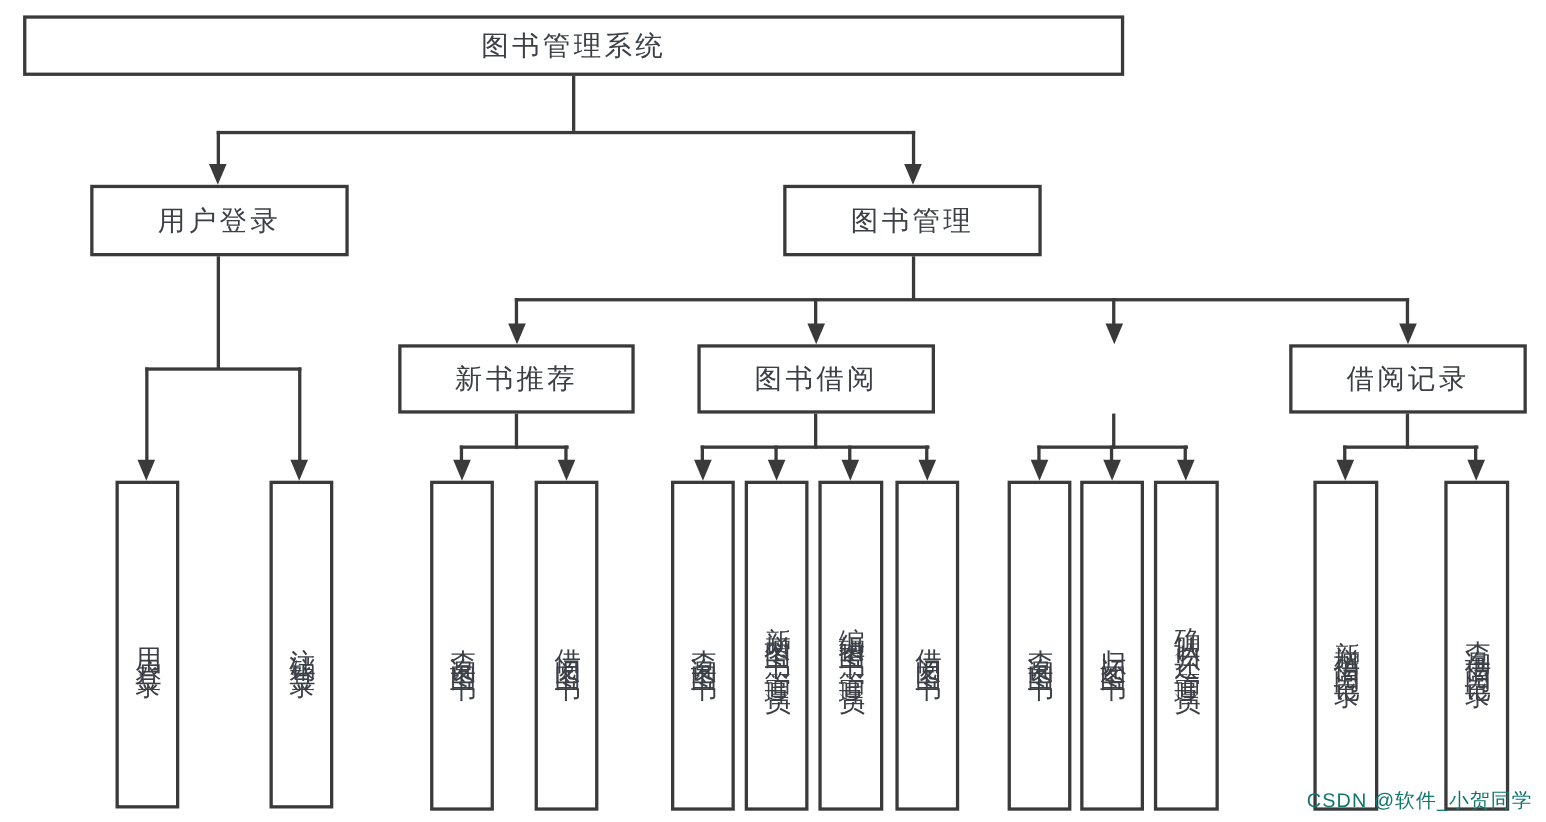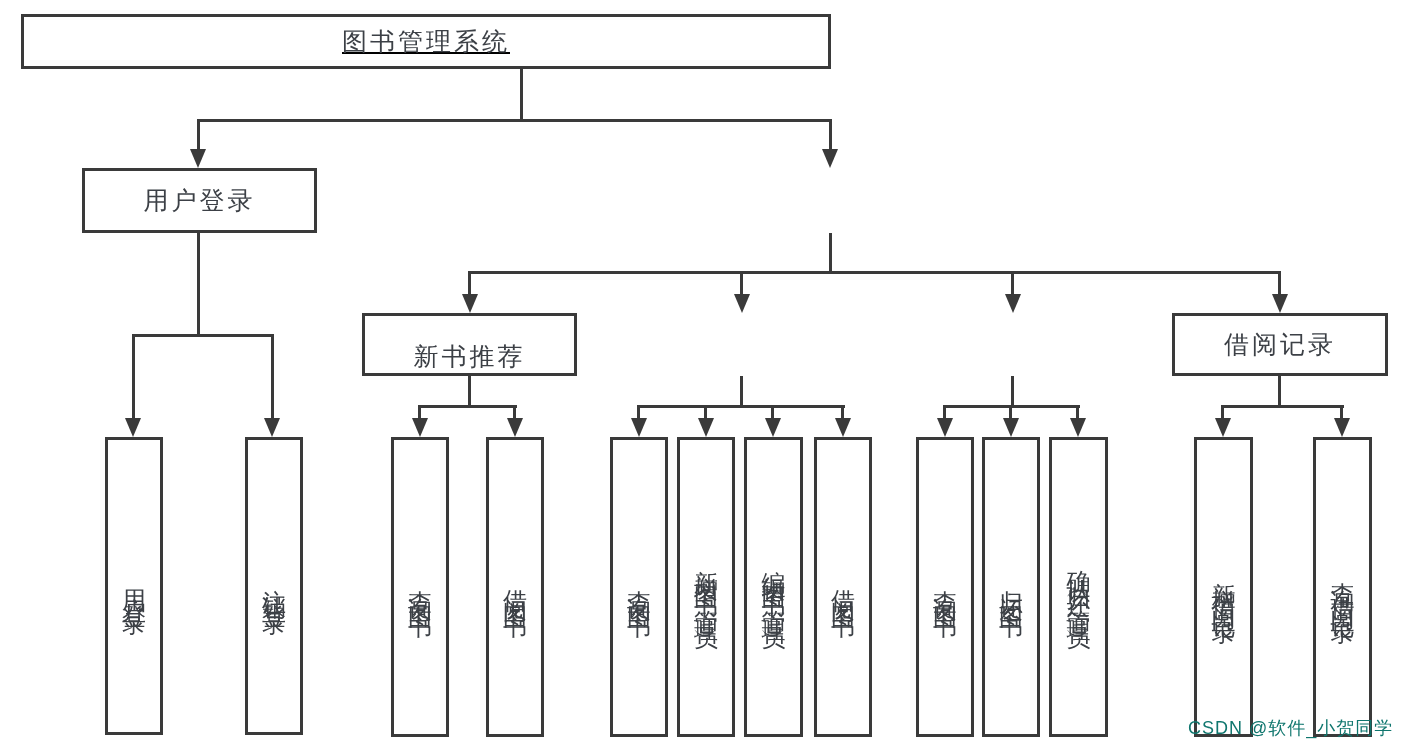--- a/index.html
+++ b/index.html
@@ -51,55 +51,61 @@
     letter-spacing: 1px;
     color: #0f766e;
     white-space: nowrap;
   }
 </style>
 </head>
 <body>
 
 <div id="stage">
 
-  <div class="box" style="left:21px; top:14px; width:810px; height:55px;text-decoration:underline;">
+  <div class="box" style="left:21px; top:14px; width:1001px; height:55px;">
     <span class="hlabel">图书管理系统</span>
   </div>
 
   <div class="vline" style="left:520px; top:69px; height:50px;"></div>
   <div class="hline" style="left:197px; top:119px; width:635px;"></div>
   <div class="vline" style="left:197px; top:119px; height:34px;"></div>
   <div class="ahead" style="left:190px; top:149px;"></div>
   <div class="vline" style="left:829px; top:119px; height:34px;"></div>
   <div class="ahead" style="left:822px; top:149px;"></div>
 
   <div class="box" style="left:82px; top:168px; width:235px; height:65px;">
     <span class="hlabel">用户登录</span>
+  </div>
+  <div class="box" style="left:712px; top:168px; width:235px; height:65px;">
+    <span class="hlabel">图书管理</span>
   </div>
 
   <div class="vline" style="left:197px; top:233px; height:103px;"></div>
   <div class="hline" style="left:132px; top:334px; width:142px;"></div>
   <div class="vline" style="left:132px; top:334px; height:88px;"></div>
   <div class="ahead" style="left:125px; top:418px;"></div>
   <div class="vline" style="left:271px; top:334px; height:88px;"></div>
   <div class="ahead" style="left:264px; top:418px;"></div>
 
   <div class="vline" style="left:829px; top:233px; height:40px;"></div>
   <div class="hline" style="left:468px; top:271px; width:813px;"></div>
   <div class="vline" style="left:468px; top:271px; height:28px;"></div>
   <div class="ahead" style="left:462px; top:294px;"></div>
   <div class="vline" style="left:740px; top:271px; height:28px;"></div>
   <div class="ahead" style="left:734px; top:294px;"></div>
   <div class="vline" style="left:1011px; top:271px; height:28px;"></div>
   <div class="ahead" style="left:1005px; top:294px;"></div>
   <div class="vline" style="left:1278px; top:271px; height:28px;"></div>
   <div class="ahead" style="left:1272px; top:294px;"></div>
 
-  <div class="box" style="left:362px; top:313px; width:215px; height:63px;align-items:flex-end;">
+  <div class="box" style="left:362px; top:313px; width:215px; height:63px;">
     <span class="hlabel">新书推荐</span>
+  </div>
+  <div class="box" style="left:634px; top:313px; width:216px; height:63px;">
+    <span class="hlabel">图书借阅</span>
   </div>
   <div class="box" style="left:1172px; top:313px; width:216px; height:63px;">
     <span class="hlabel">借阅记录</span>
   </div>
 
   <div class="vline" style="left:468px; top:376px; height:32px;"></div>
   <div class="hline" style="left:418px; top:405px; width:99px;"></div>
   <div class="vline" style="left:418px; top:405px; height:18px;"></div>
   <div class="ahead" style="left:412px; top:418px;"></div>
   <div class="vline" style="left:513px; top:405px; height:18px;"></div>

